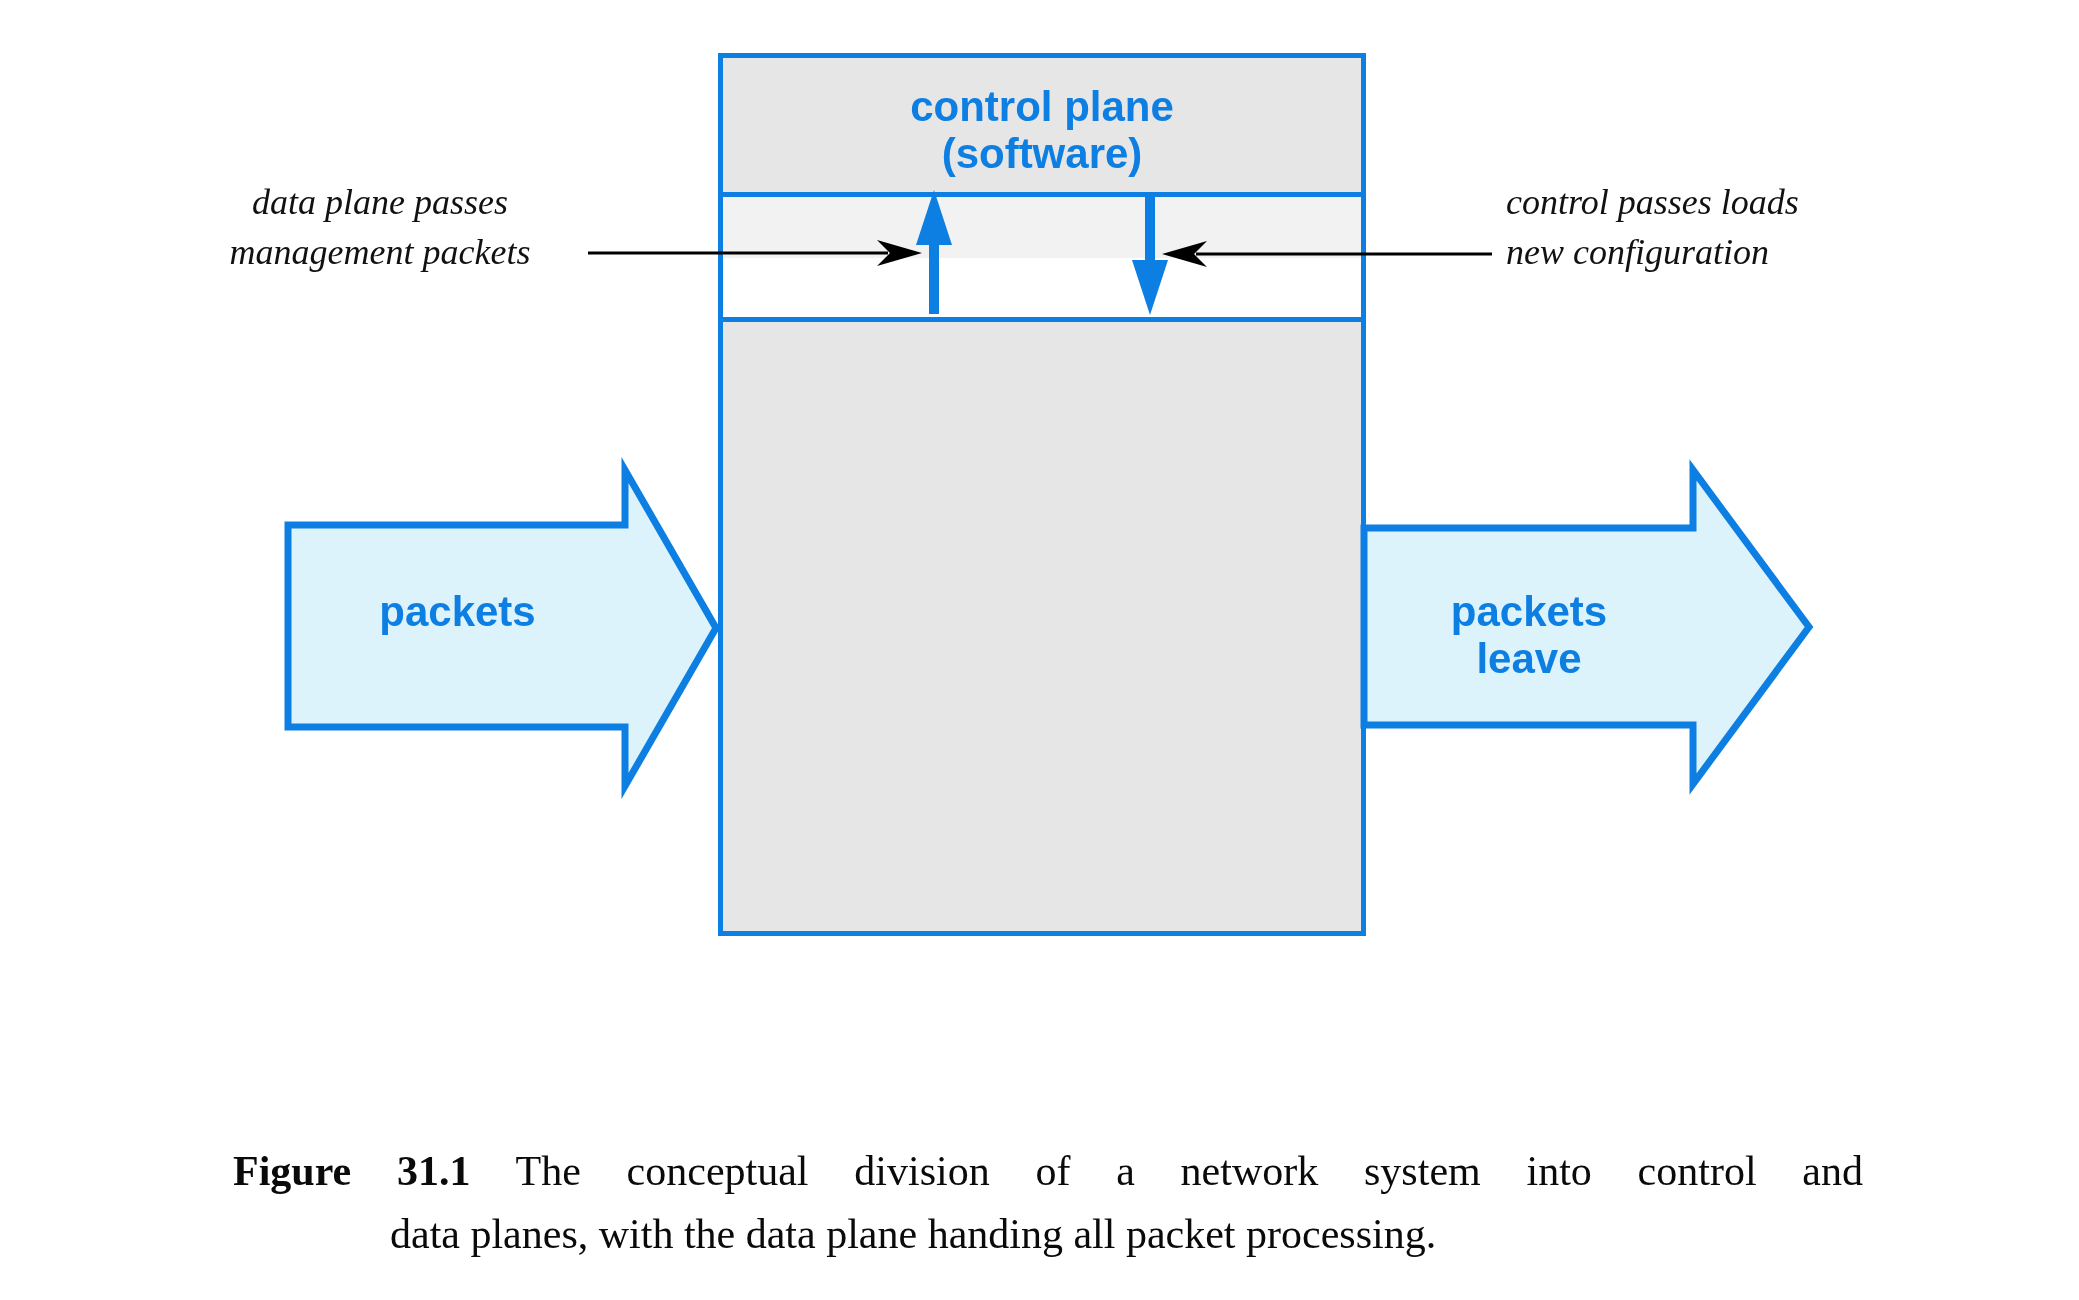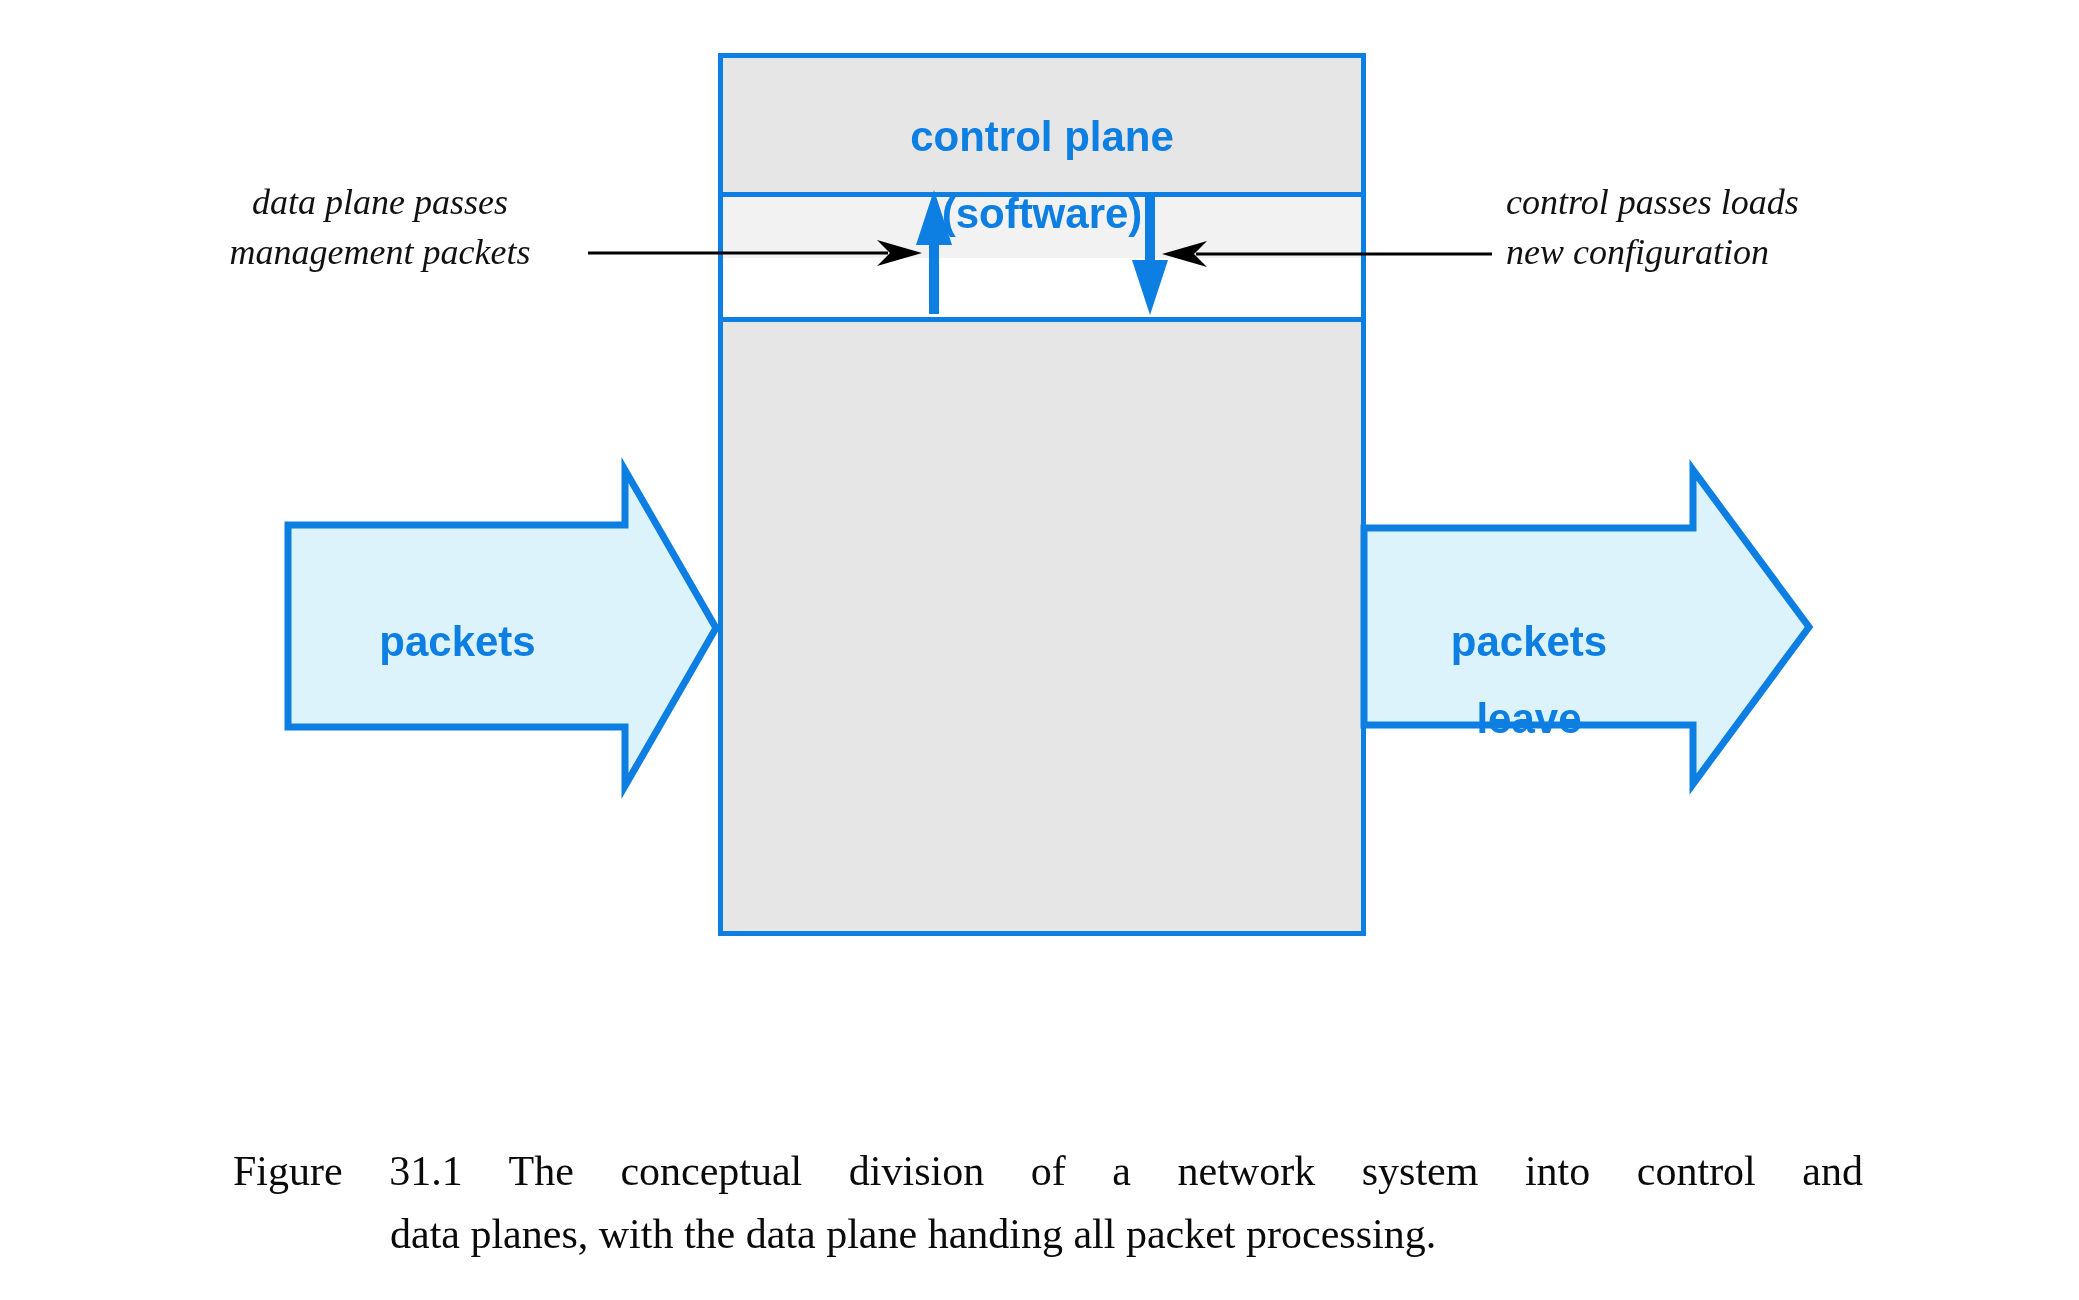--- a/index.html
+++ b/index.html
@@ -37,21 +37,21 @@
   .blue-label{
     position:absolute;
     color:var(--blue);
     font-weight:bold;
     font-size:42px;
     line-height:47px;
     text-align:center;
     letter-spacing:0px;
     z-index:6;
   }
-  .blue-label span{display:block;margin-top:30px;}
+  .blue-label span{display:block;}
   
   .annotation{
     position:absolute;
     font-family:"Liberation Serif", serif;
     font-style:italic;
     font-size:36px;
     line-height:50px;
     color:#111111;
     z-index:6;
   }
@@ -70,21 +70,21 @@
     color:#0a0a0a;
     z-index:6;
     white-space:nowrap;
   }
   .caption-line1{
     left:233px;top:1147px;width:1630px;
     text-align:justify;
     text-align-last:justify;
     white-space:normal;
   }
-  .caption-line1 .fig-label{font-weight:normal;margin-top:24px;}
+  .caption-line1 .fig-label{font-weight:bold;margin-top:24px;}
   .caption-line2{
     left:390px;top:1210px;width:1520px;
   }
 </style>
 </head>
 <body>
 
 <div id="stage">
 
   <div class="sysbox">

